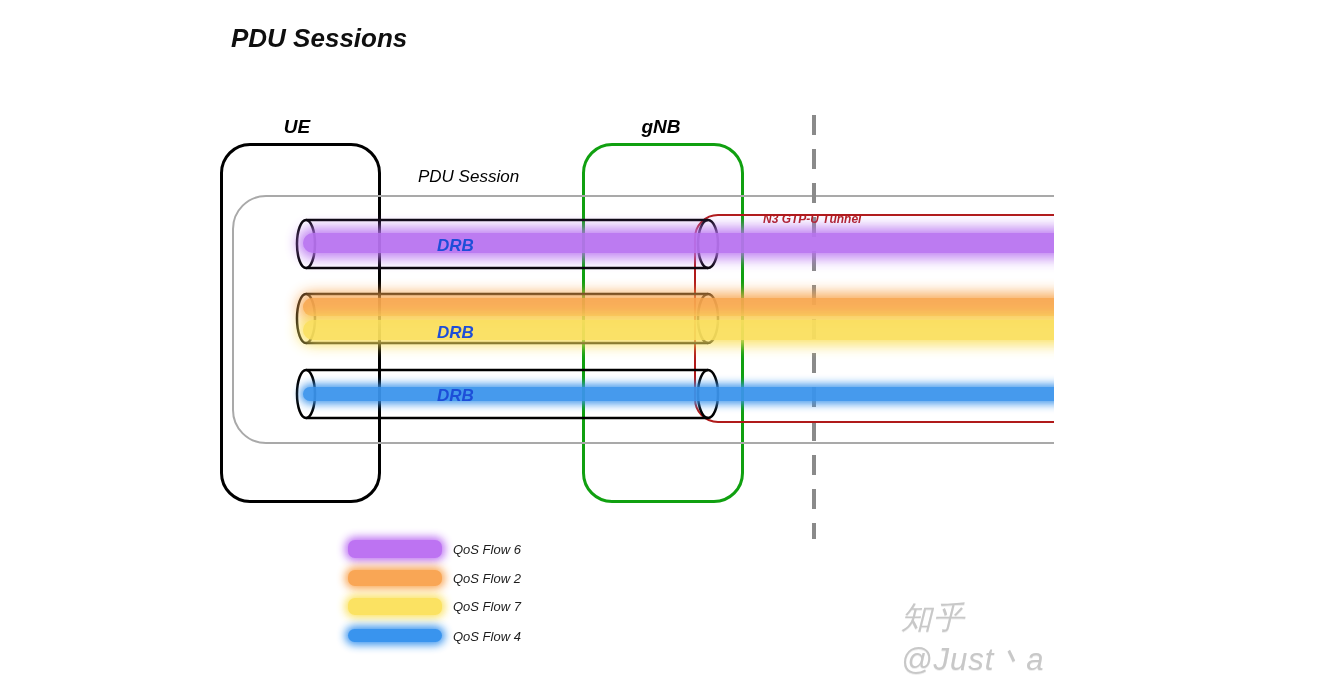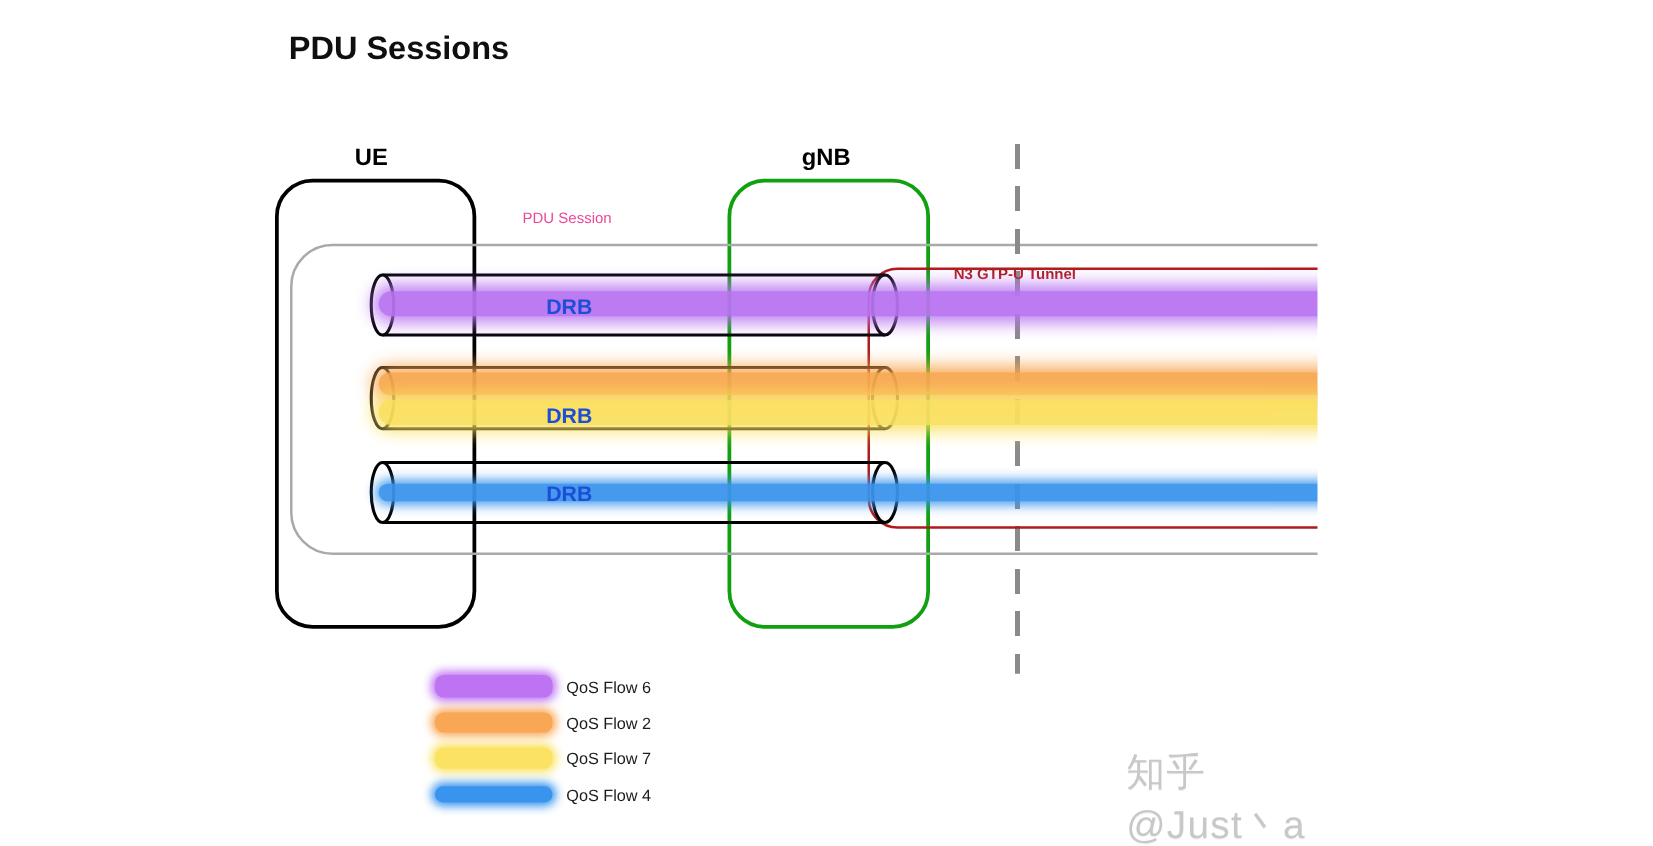--- a/index.html
+++ b/index.html
@@ -1,26 +1,26 @@
 <!DOCTYPE html>
 <html><head>
 <meta charset="utf-8">
 <style>
   html,body{margin:0;padding:0;background:#fff;}
   .canvas{
     position:relative;width:1054px;height:677px;background:#ffffff;
-    font-family:"Liberation Sans", sans-serif;overflow:hidden;
+    font-family:"Liberation Sans", sans-serif;overflow:hidden;font-style:italic;
   }
   .abs{position:absolute;}
   .title-line{font-size:26px;font-weight:600;color:#0f0f0f;letter-spacing:0;}
   .node-label{font-size:19px;font-weight:600;text-align:center;}
   .box{border-radius:30px;border:3px solid var(--c,#000);background:transparent;}
   .thin-box{border-radius:30px;border:2.5px solid var(--c,#aaa);background:transparent;}
   .tunnel-box{border-radius:24px;border:2.5px solid var(--c,#b01a1a);background:transparent;}
-  .pdu-label{font-size:12px;color:#ec4899;font-weight:400;}
+  .pdu-label{font-size:17px;color:#000000;font-weight:400;}
   .tunnel-label{font-size:12px;font-weight:600;color:var(--c,#b01a1a);}
   .dashed-line{
     width:4px;
     background:repeating-linear-gradient(180deg,#8a8a8a 0 20px,rgba(0,0,0,0) 20px 34px);
   }
   .flow{
     border-radius:10px;
     background:var(--c);
     box-shadow:0 0 14px 5px var(--c);
     opacity:.94;

